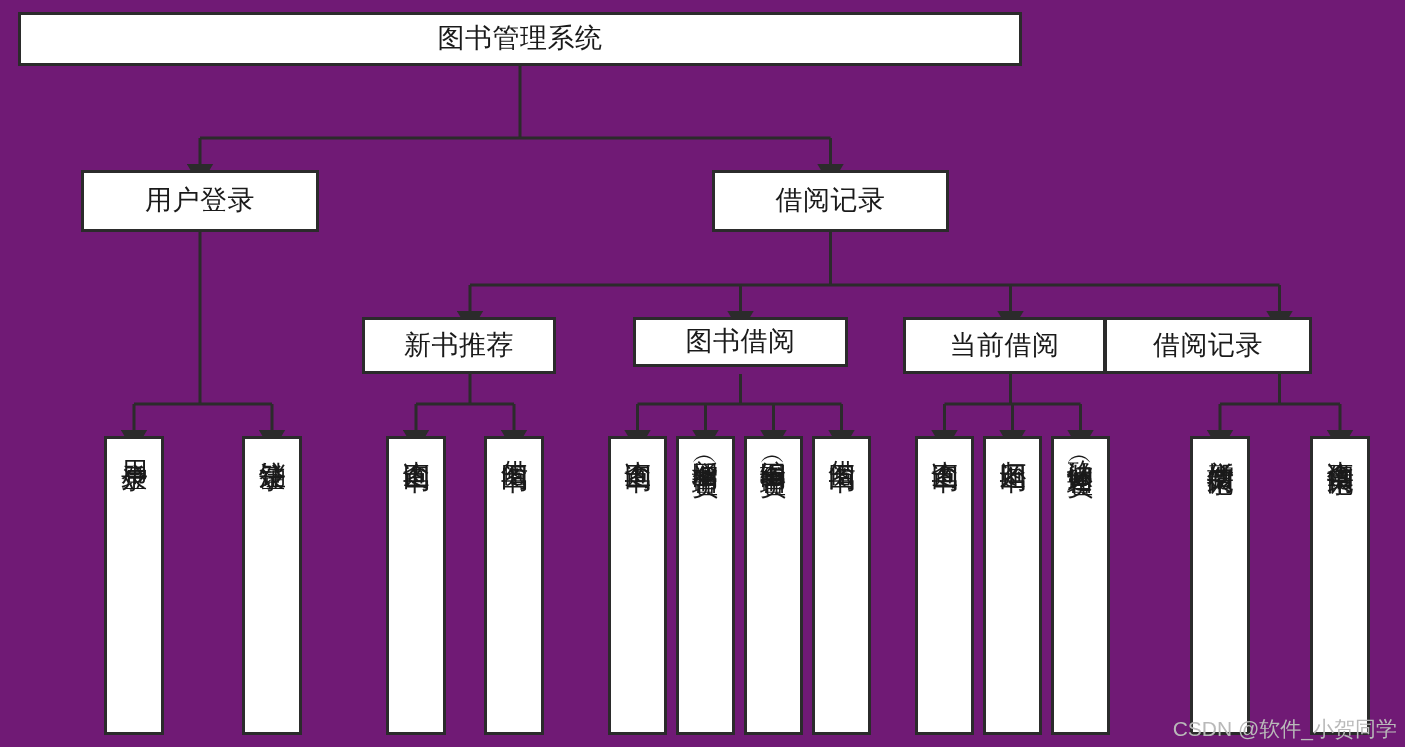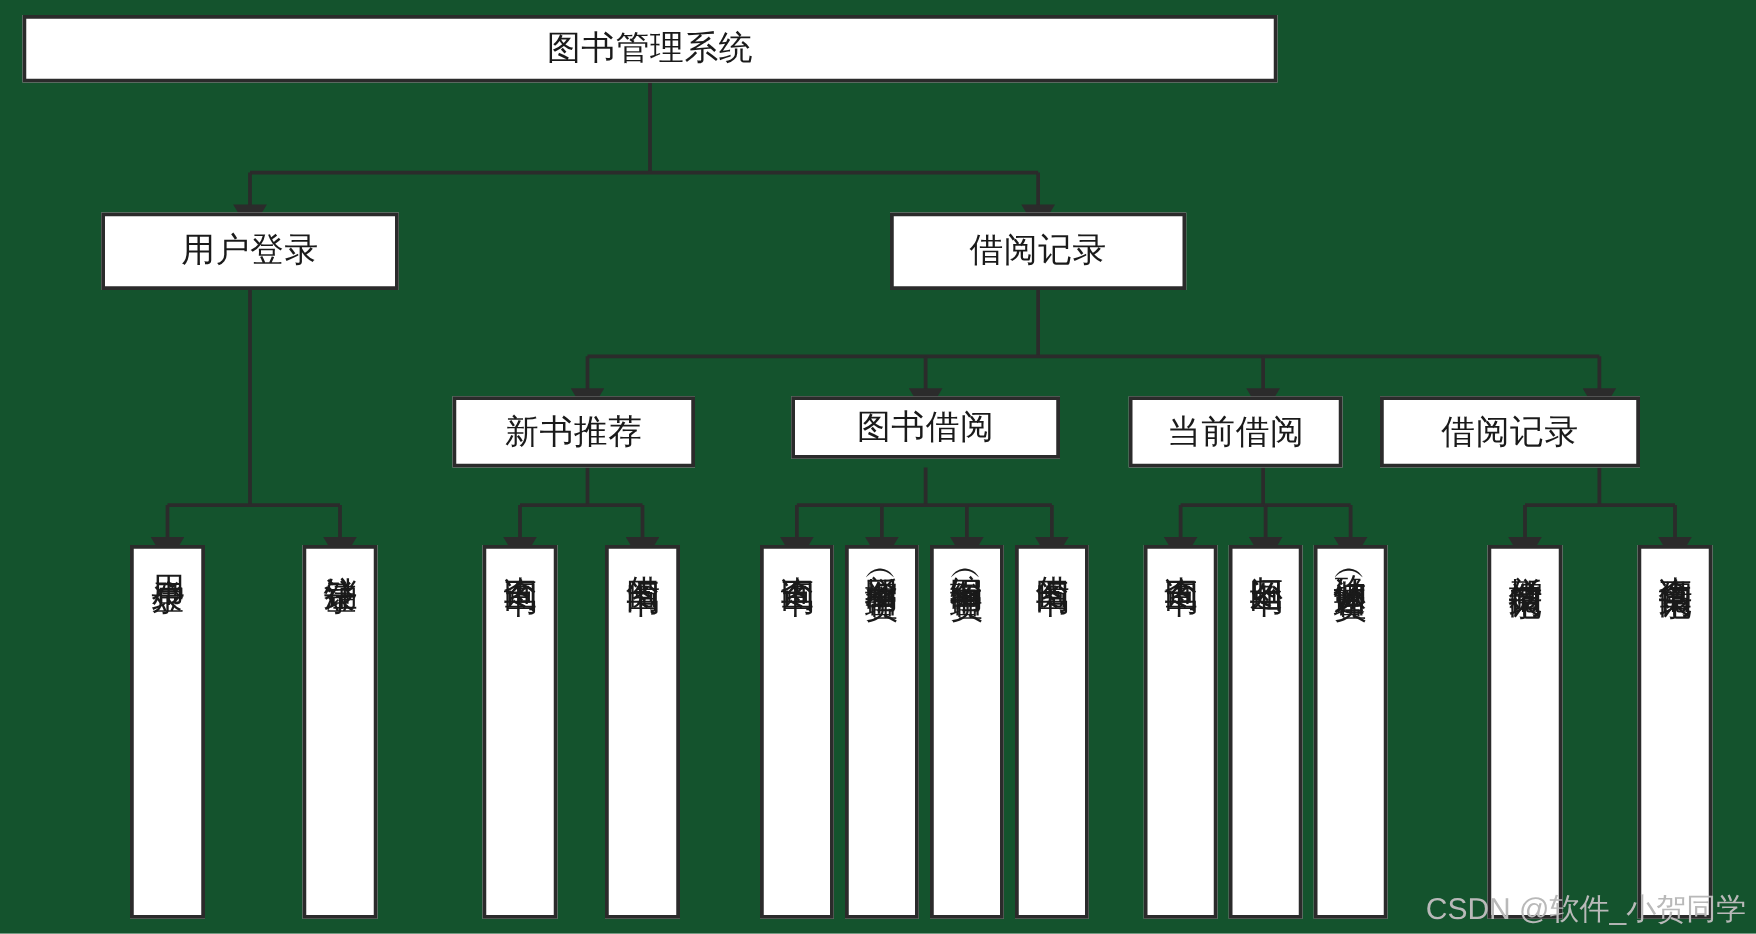--- a/index.html
+++ b/index.html
@@ -7,21 +7,21 @@
     padding: 0;
     background: #ffffff;
   }
   body {
     font-family: "Liberation Sans", "DejaVu Sans", sans-serif;
   }
   #canvas {
     position: relative;
     width: 1405px;
     height: 747px;
-    background: #14532d;
+    background: #701a75;
     overflow: hidden;
   }
   #edges {
     position: absolute;
     left: 0;
     top: 0;
     width: 1405px;
     height: 747px;
     pointer-events: none;
   }
@@ -57,21 +57,21 @@
     letter-spacing: 2px;
     white-space: nowrap;
   }
   .node.vertical.tall .label {
     font-size: 26px;
   }
   #watermark {
     position: absolute;
     right: 8px;
     bottom: 4px;
-    font-size: 24px;
+    font-size: 21px;
     color: #b9b9b9;
     white-space: nowrap;
     user-select: none;
   }
 </style>
 </head>
 <body>
 
 <div id="canvas">
 
@@ -127,21 +127,21 @@
       </div>
       <div class="node horizontal" style="left: 712px; top: 170px; width: 237px; height: 62px;">
         <span class="label">借阅记录</span>
       </div>
       <div class="node horizontal" style="left: 362px; top: 317px; width: 194px; height: 57px;">
         <span class="label">新书推荐</span>
       </div>
       <div class="node horizontal" style="left: 633px; top: 317px; width: 215px; height: 50px;">
         <span class="label">图书借阅</span>
       </div>
-      <div class="node horizontal" style="left: 903px; top: 317px; width: 171px; height: 57px;">
+      <div class="node horizontal" style="left: 903px; top: 317px; width: 203px; height: 57px;">
         <span class="label">当前借阅</span>
       </div>
       <div class="node horizontal" style="left: 1104px; top: 317px; width: 208px; height: 57px;">
         <span class="label">借阅记录</span>
       </div>
       <div class="node vertical" style="left: 104px; top: 436px; width: 60px; height: 299px;">
         <span class="label">用户登录</span>
       </div>
       <div class="node vertical" style="left: 242px; top: 436px; width: 60px; height: 299px;">
         <span class="label">注销登录</span>

